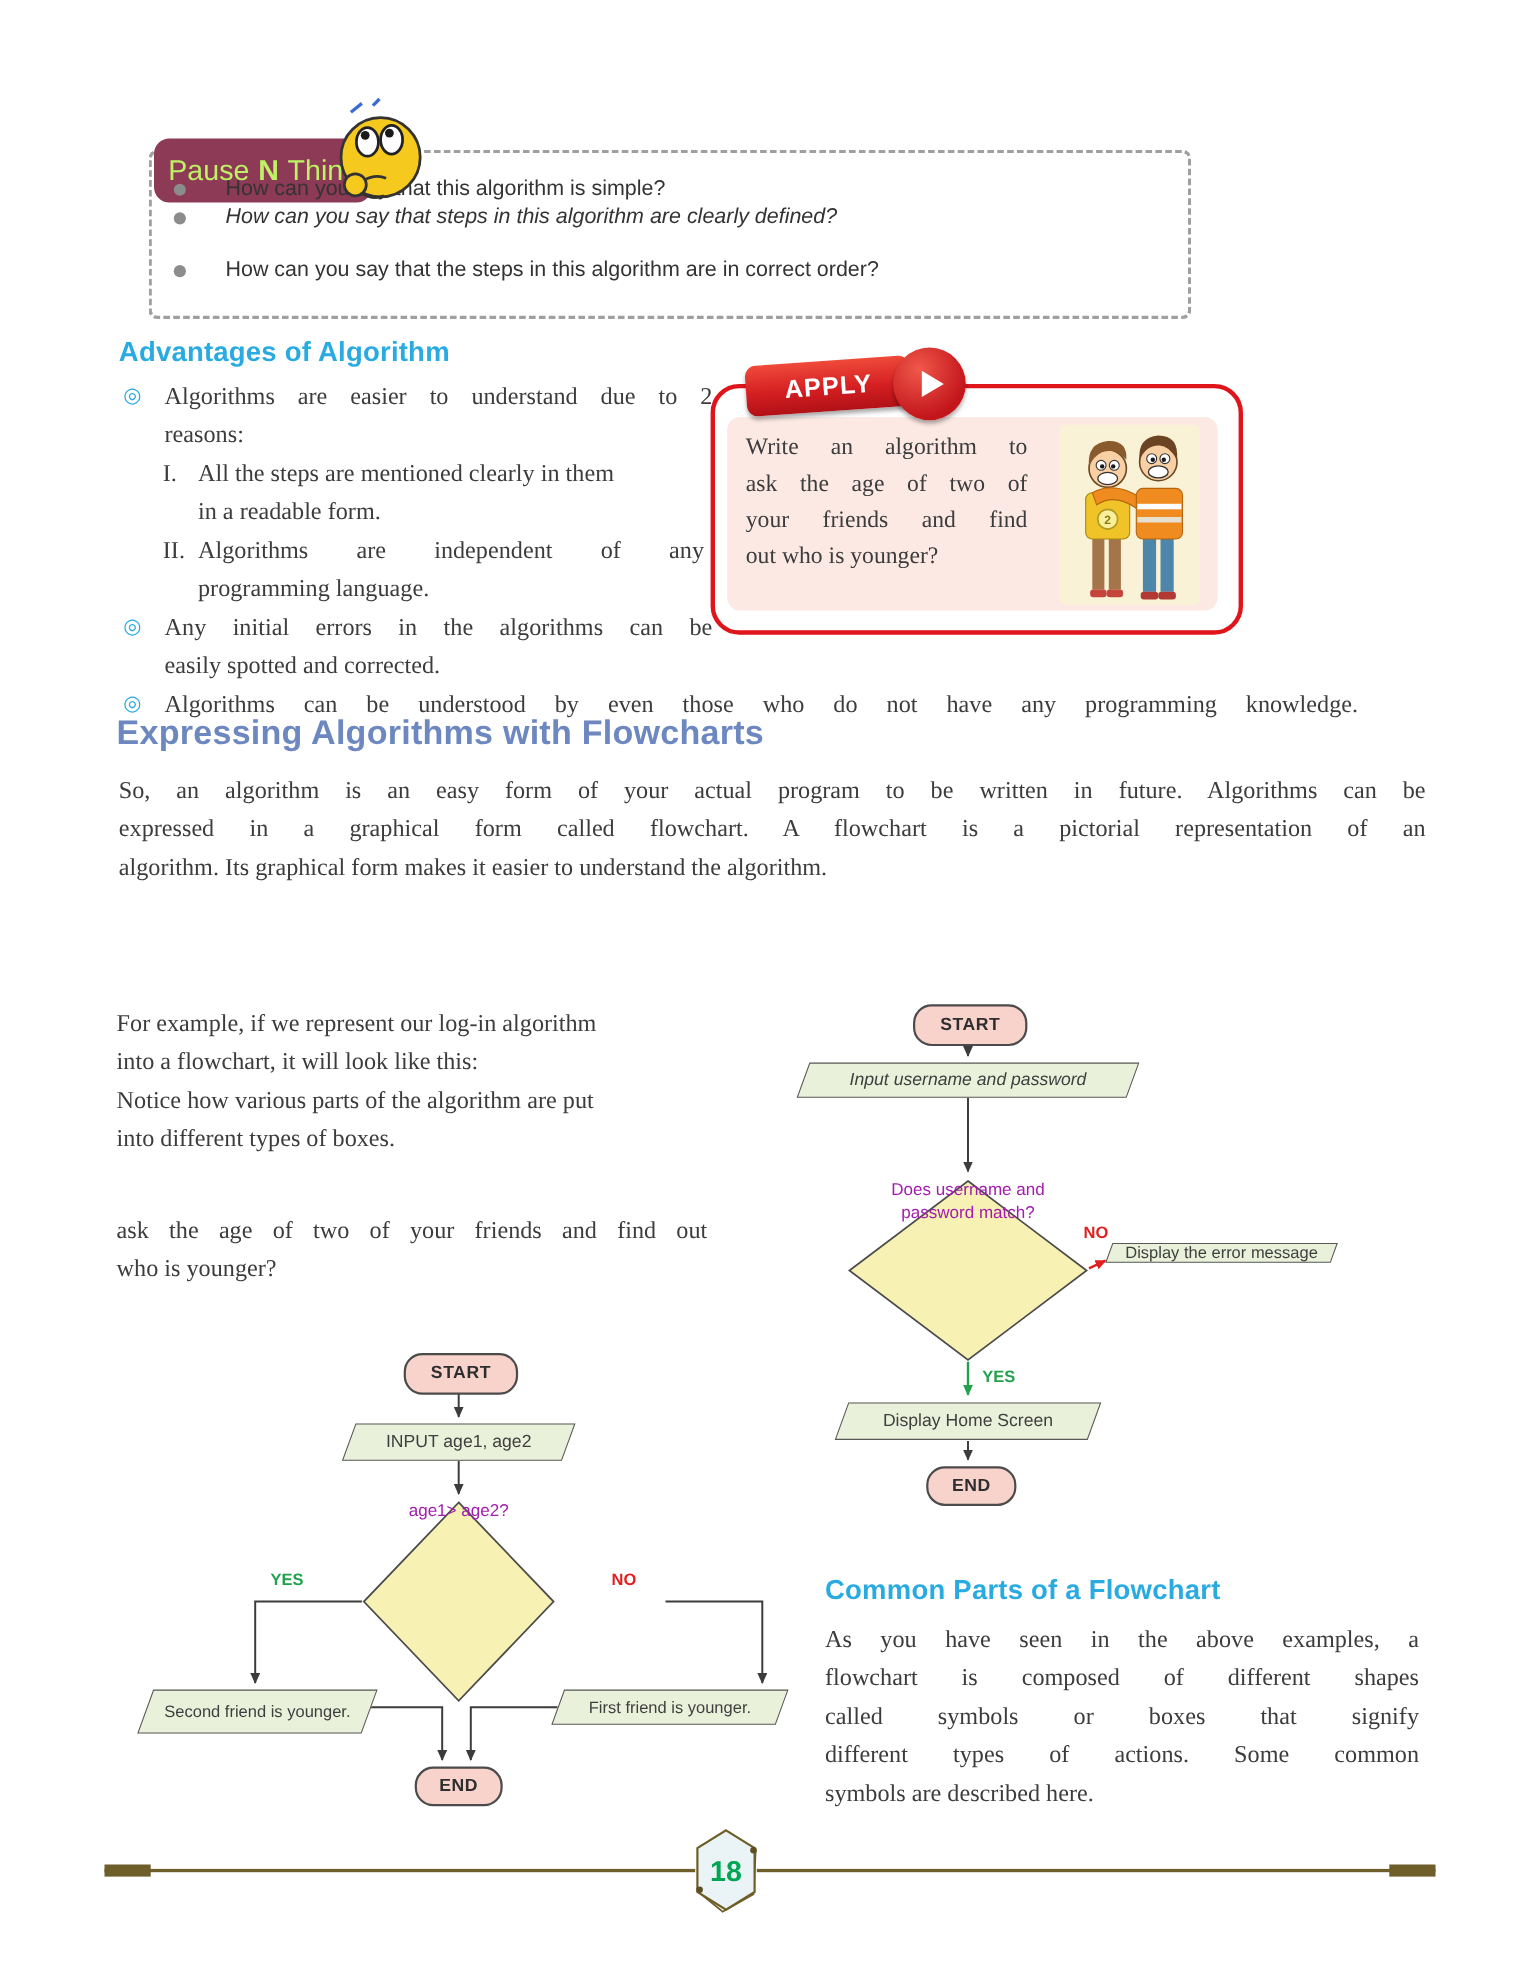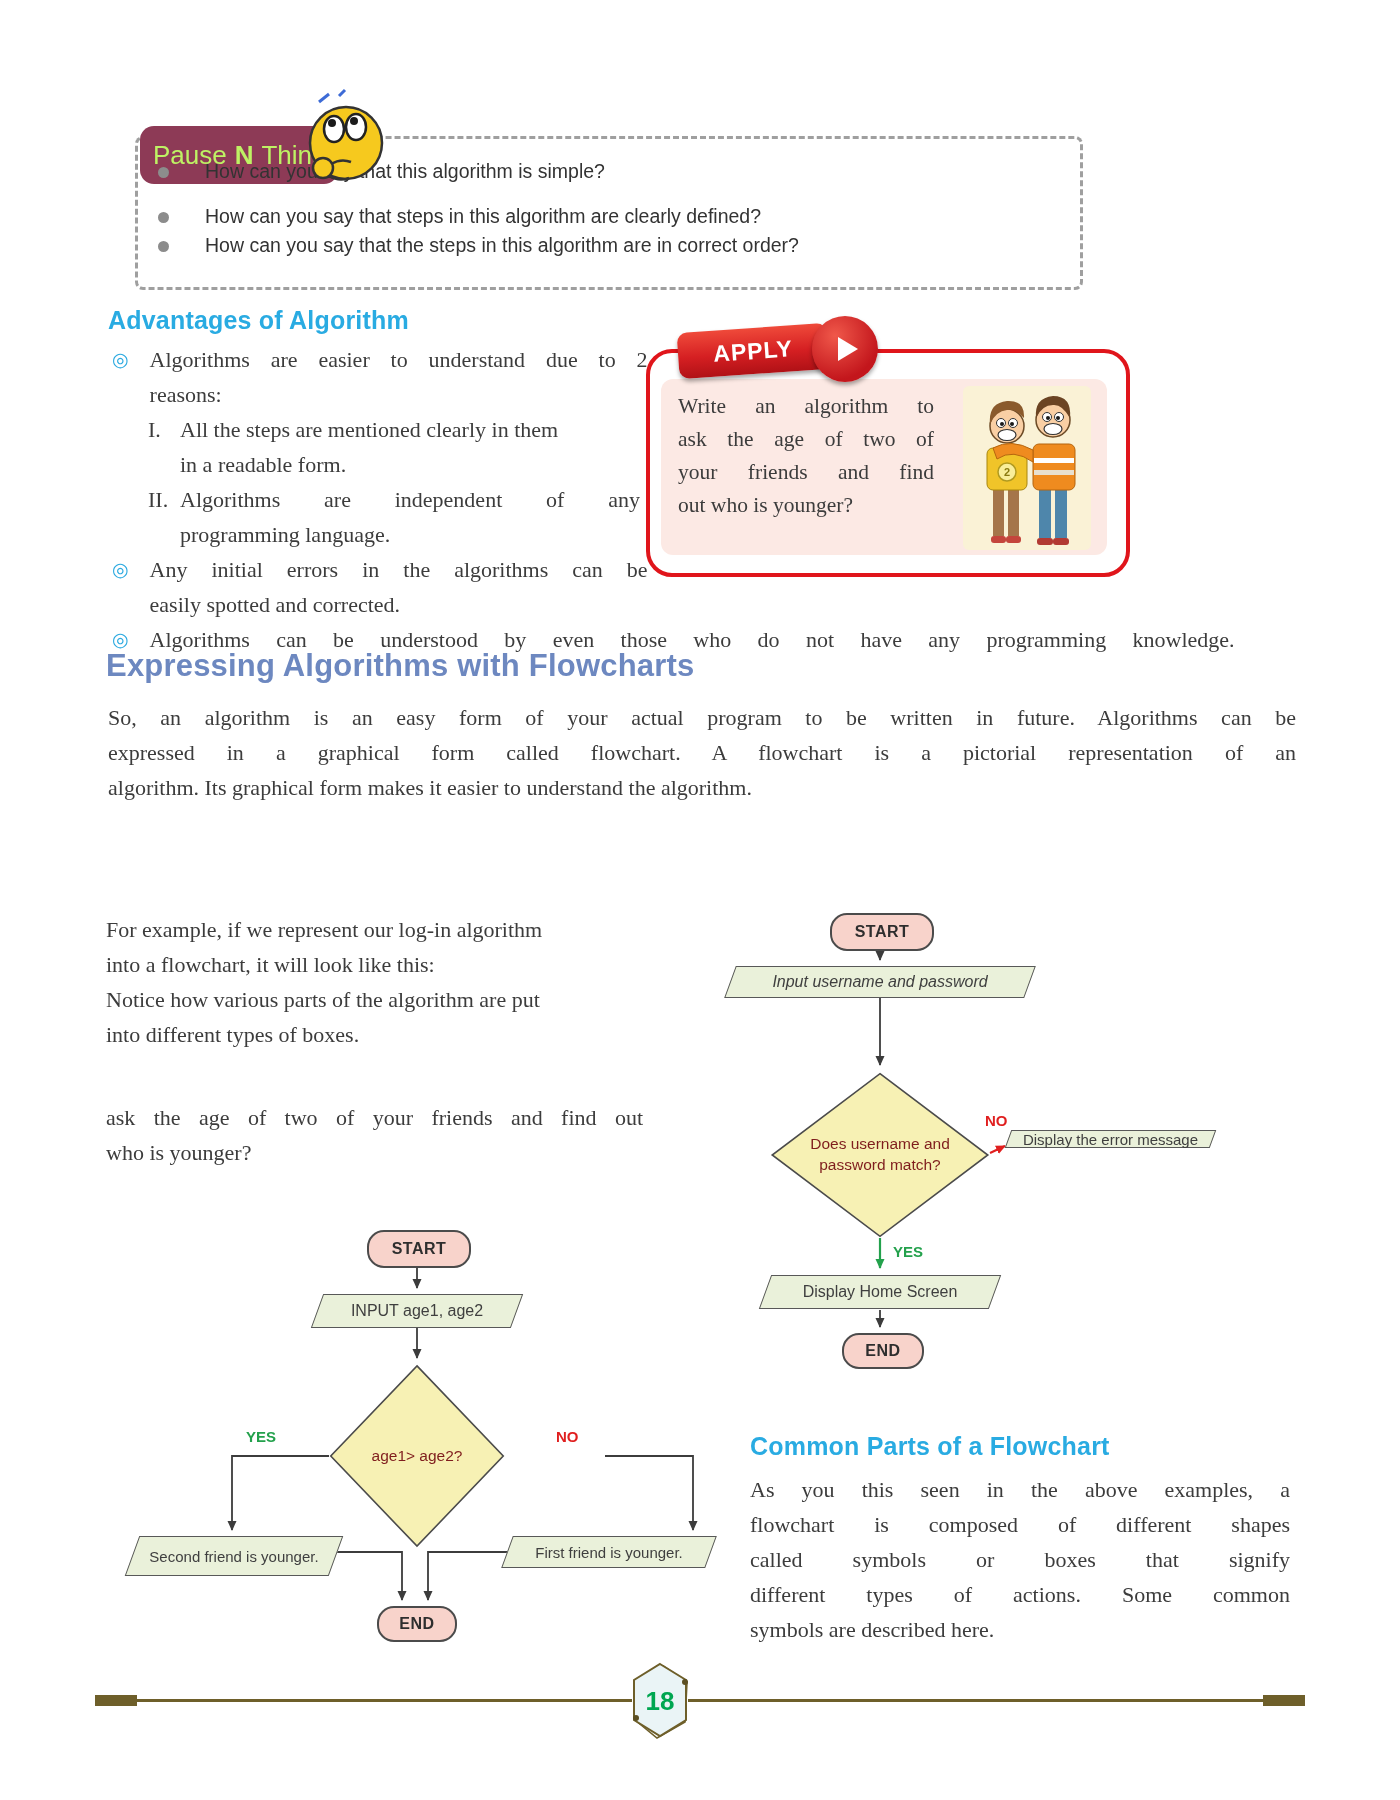--- a/index.html
+++ b/index.html
@@ -52,21 +52,21 @@
         background:#f8d3cb;border:2px solid #4b4b4b;border-radius:17px;
         font-weight:700;font-size:16px;color:#2e2e2e;letter-spacing:.5px;}
   .pg{position:absolute;}
   .pg .bg{position:absolute;inset:0;background:#eaf1da;border:1.5px solid #585858;transform:skewX(-20deg);}
   .pg .lb{position:relative;width:100%;height:100%;display:flex;align-items:center;justify-content:center;
           font-size:16px;color:#3f3f3f;}
   .pg .lb.sm{font-size:15px;}
   .diamond{position:absolute;}
   .diamond svg{position:absolute;inset:0;width:100%;height:100%;}
   .diamond .lb{position:absolute;inset:0;display:flex;flex-direction:column;align-items:center;
-               justify-content:center;font-size:15.5px;line-height:1.35;color:#7f1d1d;text-align:center;}
+               font-size:15.5px;line-height:1.35;color:#a21caf;text-align:center;}
   .fc-lbl{position:absolute;font-weight:700;font-size:15px;}
   .yes{color:#23a14c;} .no{color:#e01f1f;}
 
   
   .common-body{left:750px;top:1472px;width:540px;}
 
   
   .foot-line{background:#6e5f2a;height:3px;top:1699px;}
   .foot-cap{background:#6e5f2a;height:11px;top:1695px;}
   .hex-num{position:absolute;inset:0;display:flex;align-items:center;justify-content:center;
@@ -92,21 +92,21 @@
     <circle cx="33" cy="35" r="4" fill="#1a1a1a"></circle>
     <circle cx="55" cy="33" r="4" fill="#1a1a1a"></circle>
     <path d="M32 76 Q42 70 52 74" stroke="#333333" stroke-width="2.5" fill="none"></path>
     <circle cx="24" cy="80" r="10" fill="#f6c91e" stroke="#333333" stroke-width="2.5"></circle>
     <path d="M30 88 Q40 94 50 90" stroke="#333333" stroke-width="2.5" fill="none"></path>
   </svg>
   <div class="abs q-row" style="left:158px;top:160px;">
     <span class="q-dot"></span>
     <span class="q-text">How can you say that this algorithm is simple?</span>
   </div>
-  <div class="abs q-row" style="left:158px;top:205px;">
+  <div class="abs q-row" style="left:158px;top:186px;font-style:italic;">
     <span class="q-dot"></span>
     <span class="q-text">How can you say that steps in this algorithm are clearly defined?</span>
   </div>
   <div class="abs q-row" style="left:158px;top:234px;">
     <span class="q-dot"></span>
     <span class="q-text">How can you say that the steps in this algorithm are in correct order?</span>
   </div>
 
   <div class="abs h-cyan" style="left:108px;top:306px;">Advantages of Algorithm</div>
 
@@ -302,21 +302,21 @@
   <div class="pg" style="left:507px;top:1536px;width:204px;height:32px;">
     <div class="bg"></div>
     <span class="lb sm">First friend is younger.</span>
   </div>
   <div class="oval" style="left:377px;top:1606px;width:76px;height:32px;">
     <span>END</span>
   </div>
 
   <div class="abs h-cyan" style="left:750px;top:1432px;">Common Parts of a Flowchart</div>
   <div class="abs serif common-body">
-    <span class="jl">As you this seen in the above examples, a</span>
+    <span class="jl">As you have seen in the above examples, a</span>
     <span class="jl">flowchart is composed of different shapes</span>
     <span class="jl">called symbols or boxes that signify</span>
     <span class="jl">different types of actions. Some common</span>
     <span class="nl">symbols are described here.</span>
   </div>
 
   <div class="abs foot-line" style="left:95px;width:537px;"></div>
   <div class="abs foot-line" style="left:688px;width:617px;"></div>
   <div class="abs foot-cap" style="left:95px;width:42px;"></div>
   <div class="abs foot-cap" style="left:1263px;width:42px;"></div>

